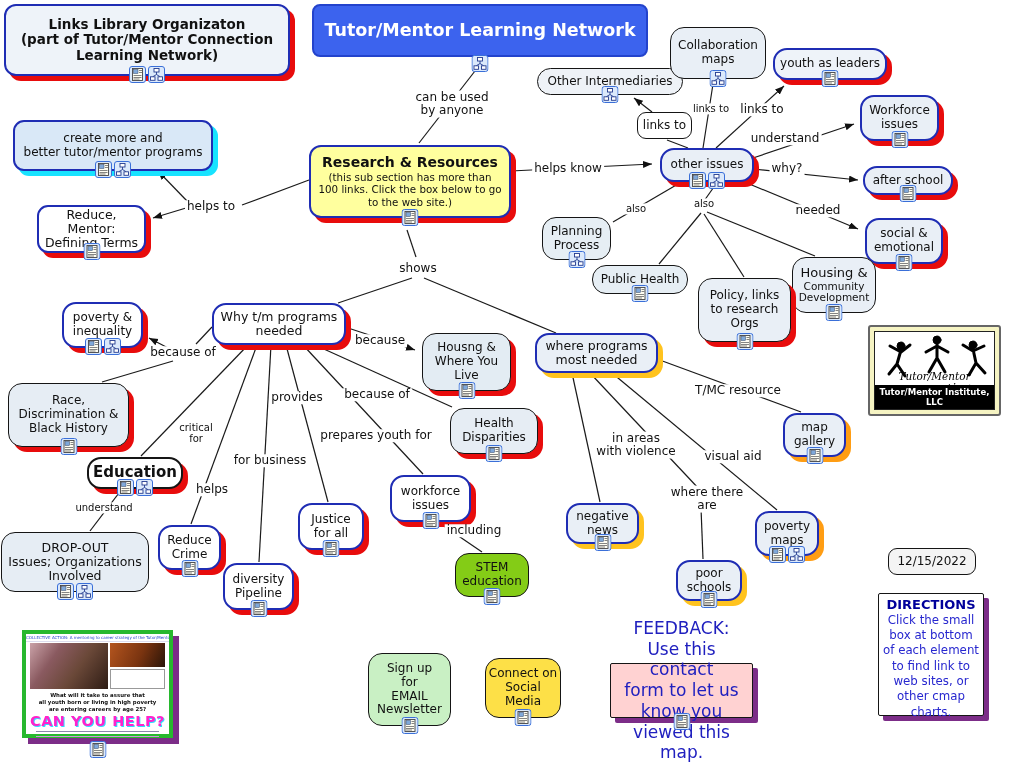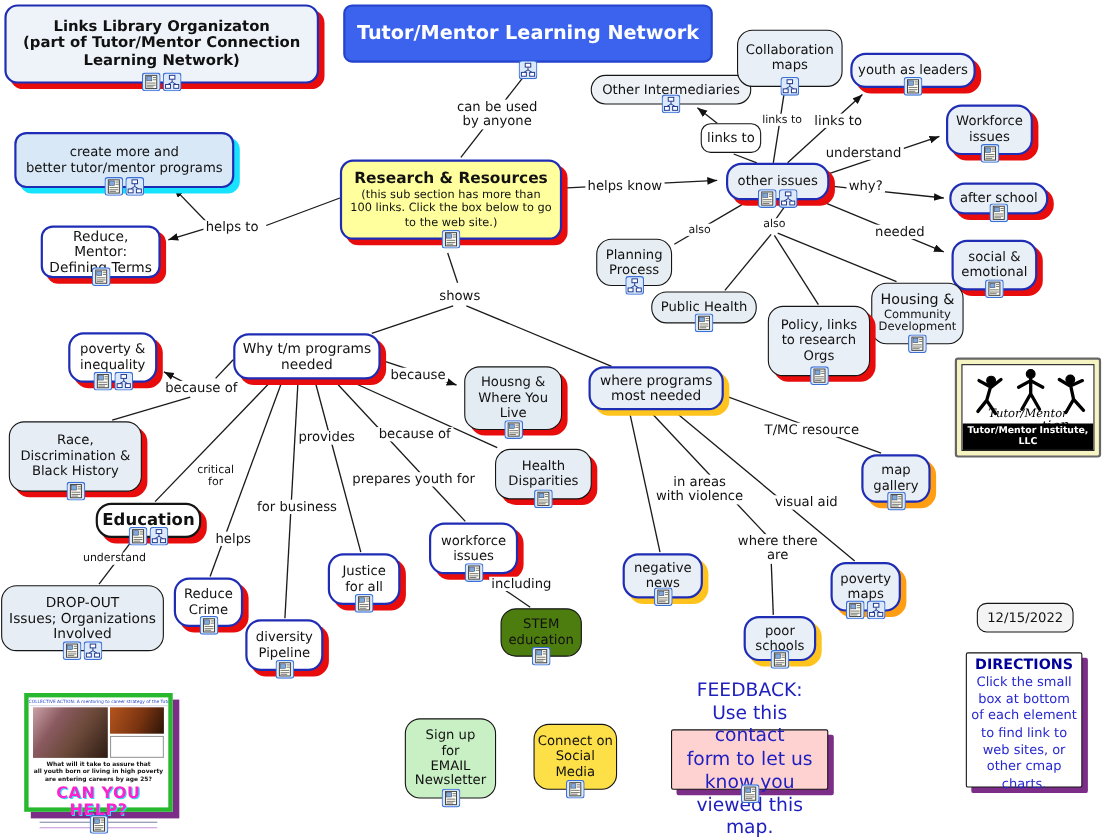--- a/index.html
+++ b/index.html
@@ -512,21 +512,21 @@
     <span class="icons">
         <span class="ic"><svg width="17" height="17" viewBox="0 0 17 17">
             <rect x="0.5" y="0.5" width="16" height="16" rx="2.5" fill="#dbe9fb" stroke="#3a6fd8"></rect>
             <rect x="3.5" y="2.5" width="10" height="12" fill="#fffef2" stroke="#444" stroke-width="0.9"></rect>
             <rect x="4.5" y="3.5" width="4.5" height="4" fill="#7fa8d9" stroke="#334466" stroke-width="0.5"></rect>
             <path d="M10 4.5h3M10 6.5h3M4.5 9.5h8M4.5 11.5h8M4.5 13h6" stroke="#666" stroke-width="0.8"></path>
           </svg></span>
       </span>
   </div>
 
-  <div class="node bk" style="left:455px;top:553px;width:74px;height:44px;background:#4d7c0f">
+  <div class="node bk" style="left:455px;top:553px;width:74px;height:44px;background:#84cc16">
     <span class="nl">STEM
 education</span>
     <span class="icons">
         <span class="ic"><svg width="17" height="17" viewBox="0 0 17 17">
             <rect x="0.5" y="0.5" width="16" height="16" rx="2.5" fill="#dbe9fb" stroke="#3a6fd8"></rect>
             <rect x="3.5" y="2.5" width="10" height="12" fill="#fffef2" stroke="#444" stroke-width="0.9"></rect>
             <rect x="4.5" y="3.5" width="4.5" height="4" fill="#7fa8d9" stroke="#334466" stroke-width="0.5"></rect>
             <path d="M10 4.5h3M10 6.5h3M4.5 9.5h8M4.5 11.5h8M4.5 13h6" stroke="#666" stroke-width="0.8"></path>
           </svg></span>
       </span>
@@ -604,21 +604,21 @@
     <span class="nl dt">DIRECTIONS</span>
     <span class="nl db">Click the small
 box at bottom
 of each element
 to find link to
 web sites, or
 other cmap
 charts.</span>
   </div>
 
-  <div class="poster" style="left:22px;top:630px;width:135px;height:108px">
+  <div class="poster" style="left:22px;top:630px;width:151px;height:108px">
     <div class="poster-head">COLLECTIVE ACTION: A mentoring to career strategy of the Tutor/Mentor Connection</div>
     <div class="ph-row">
       <div class="ph1"></div>
       <div class="ph-col">
         <div class="ph2"></div>
         <div class="ph3"></div>
       </div>
     </div>
     <div class="poster-q">What will it take to assure that
 all youth born or living in high poverty

